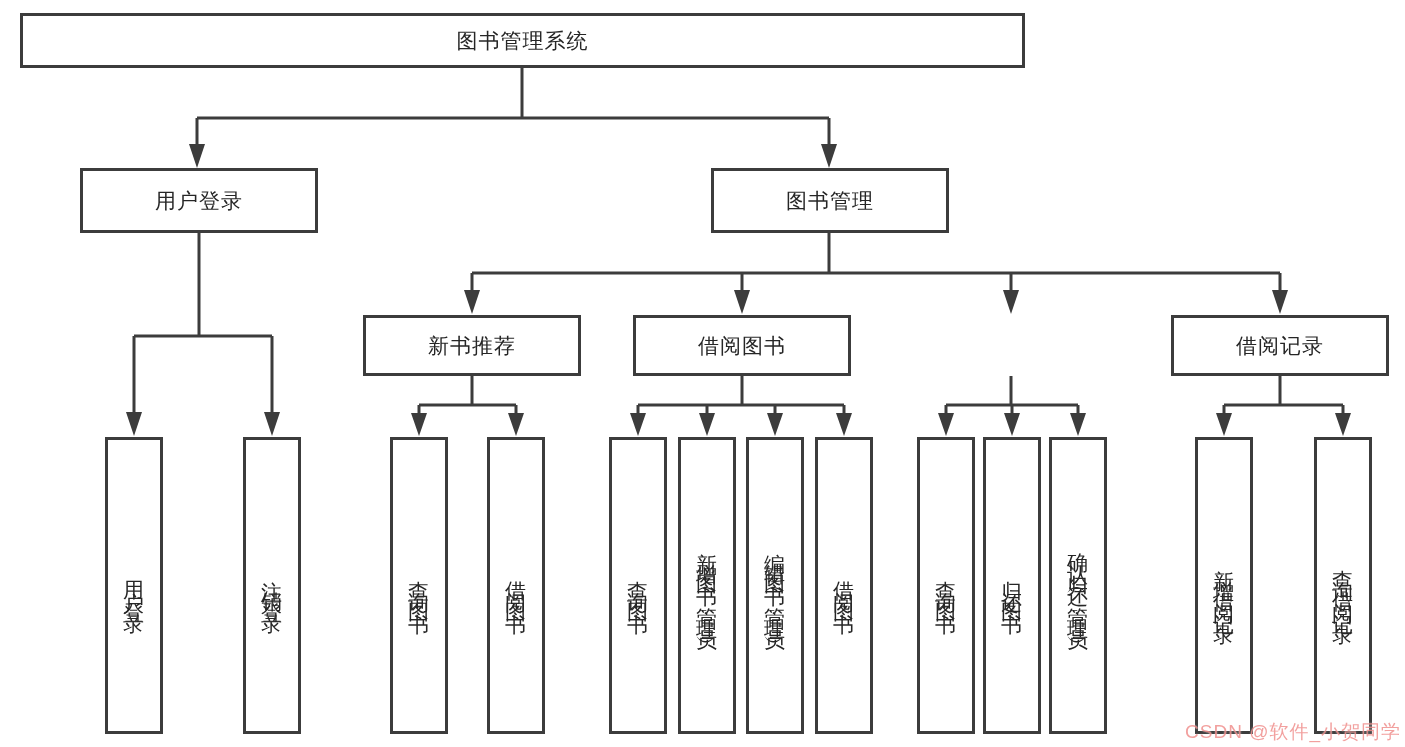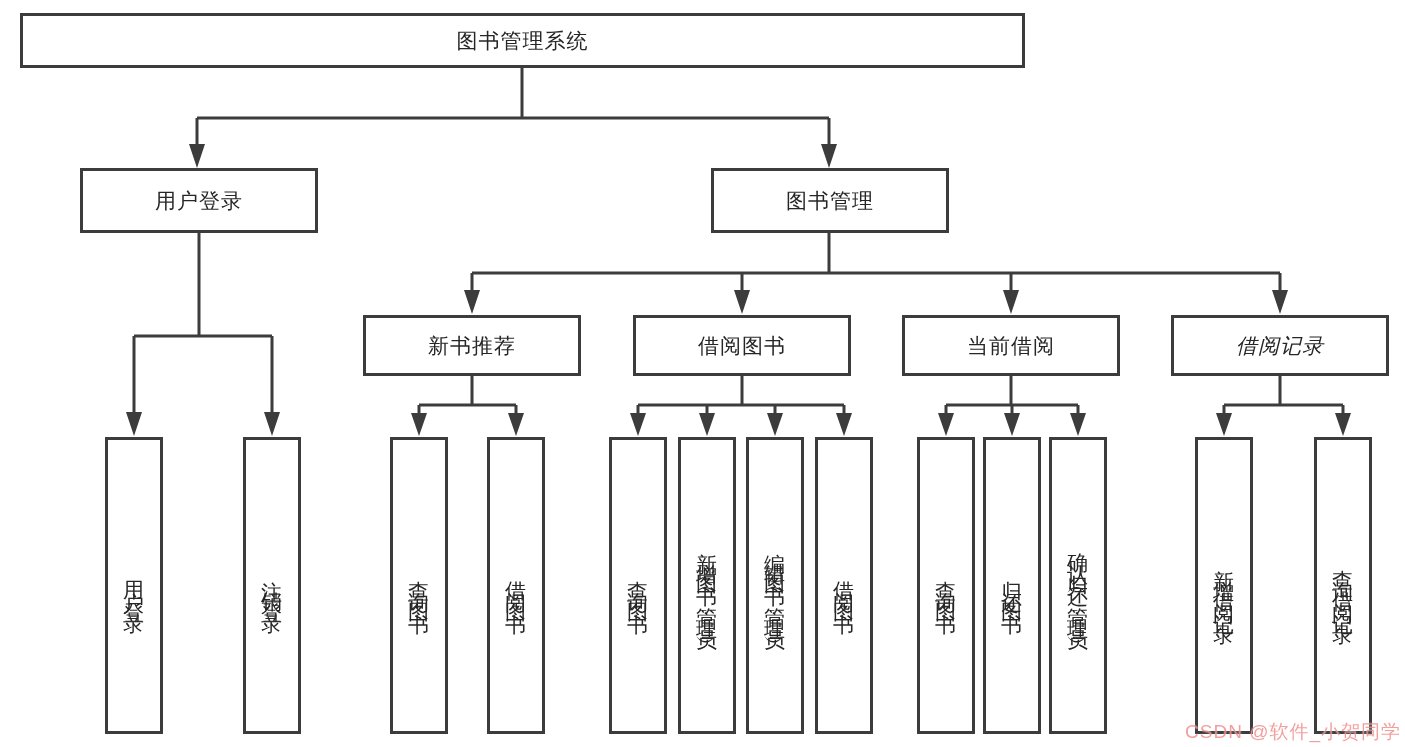--- a/index.html
+++ b/index.html
@@ -50,21 +50,21 @@
   
   .n-root  { left: 20px;  top: 13px;  width: 1005px; height: 55px; }
   
   .n-l2a   { left: 80px;  top: 168px; width: 238px; height: 65px; }
   .n-l2b   { left: 711px; top: 168px; width: 238px; height: 65px; }
   
   .n-l3    { top: 315px; height: 61px; width: 218px; }
   .n-l3a   { left: 363px; }
   .n-l3b   { left: 633px; }
   .n-l3c   { left: 902px; }
-  .n-l3d   { left: 1171px; font-style: italic; }
+  .n-l3d   { left: 1171px; }
   
   .leaf    { top: 437px; height: 297px; width: 58px; }
   .lf1  { left: 105px; }
   .lf2  { left: 243px; }
   .lf3  { left: 390px; }
   .lf4  { left: 487px; }
   .lf5  { left: 609px; }
   .lf6  { left: 678px; }
   .lf7  { left: 746px; }
   .lf8  { left: 815px; }
@@ -134,21 +134,20 @@
     </g>
   </svg>
 
   <div class="node hnode n-root">图书管理系统</div>
 
   <div class="node hnode n-l2a">用户登录</div>
   <div class="node hnode n-l2b">图书管理</div>
 
   <div class="node hnode n-l3 n-l3a">新书推荐</div>
   <div class="node hnode n-l3 n-l3b">借阅图书</div>
-  <div class="node hnode n-l3 n-l3c">当前借阅</div>
   <div class="node hnode n-l3 n-l3d">借阅记录</div>
 
   <div class="node vnode leaf lf1">用户登录</div>
   <div class="node vnode leaf lf2">注销登录</div>
 
   <div class="node vnode leaf lf3">查询图书</div>
   <div class="node vnode leaf lf4">借阅图书</div>
 
   <div class="node vnode leaf lf5">查询图书</div>
   <div class="node vnode leaf lf6">新增图书（管理员）</div>

